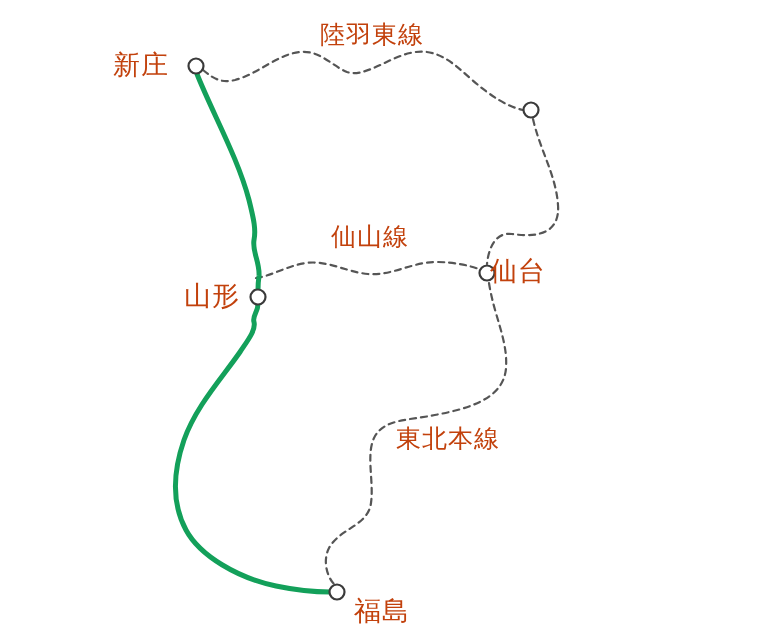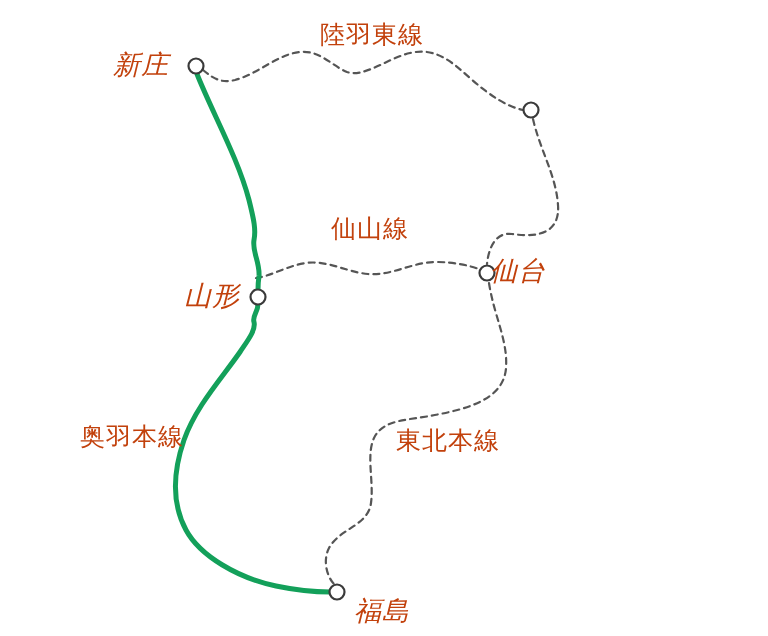--- a/index.html
+++ b/index.html
@@ -30,35 +30,34 @@
   .station-label,
   .line-label {
     position: absolute;
     color: #c2410c;
     white-space: nowrap;
     line-height: 1;
     letter-spacing: 0.04em;
   }
   .station-label {
     font-size: 27px;
-    font-style: italic;
   }
   .line-label {
     font-size: 25px;
   }
   .lbl-shinjo   { left: 113px; top: 51px; }
   .lbl-kogota   { left: 547px; top: 94px; }
   .lbl-yamagata { left: 184px; top: 282px; text-align: right; }
   .lbl-sendai   { left: 490px; top: 257px; }
   .lbl-fukushima{ left: 354px; top: 573px; margin-top: 24px; }
 
   .lbl-rikuu    { left: 320px; top: 22px; }
-  .lbl-senzan   { left: 331px; top: 216px; }
+  .lbl-senzan   { left: 331px; top: 224px; }
   .lbl-ou       { left: 80px;  top: 424px; }
-  .lbl-tohoku   { left: 396px; top: 428px; }
+  .lbl-tohoku   { left: 396px; top: 428px; font-family: Liberation Mono, monospace; }
 </style>
 </head>
 <body>
 
 <div id="map-root">
 
   <svg id="route-svg" viewBox="0 0 768 636">
 
     <path d="M 203 70
              C 215 80, 222 83, 235 80
@@ -113,17 +112,16 @@
   <div class="station-label lbl-yamagata">山形</div>
 
   <div class="station-label lbl-sendai">仙台</div>
 
   <div class="station-label lbl-fukushima">福島</div>
 
   <div class="line-label lbl-rikuu">陸羽東線</div>
 
   <div class="line-label lbl-senzan">仙山線</div>
 
-  <div class="line-label lbl-ou">奥羽本線</div>
 
   <div class="line-label lbl-tohoku">東北本線</div>
 
 </div>
 
 </body></html>

